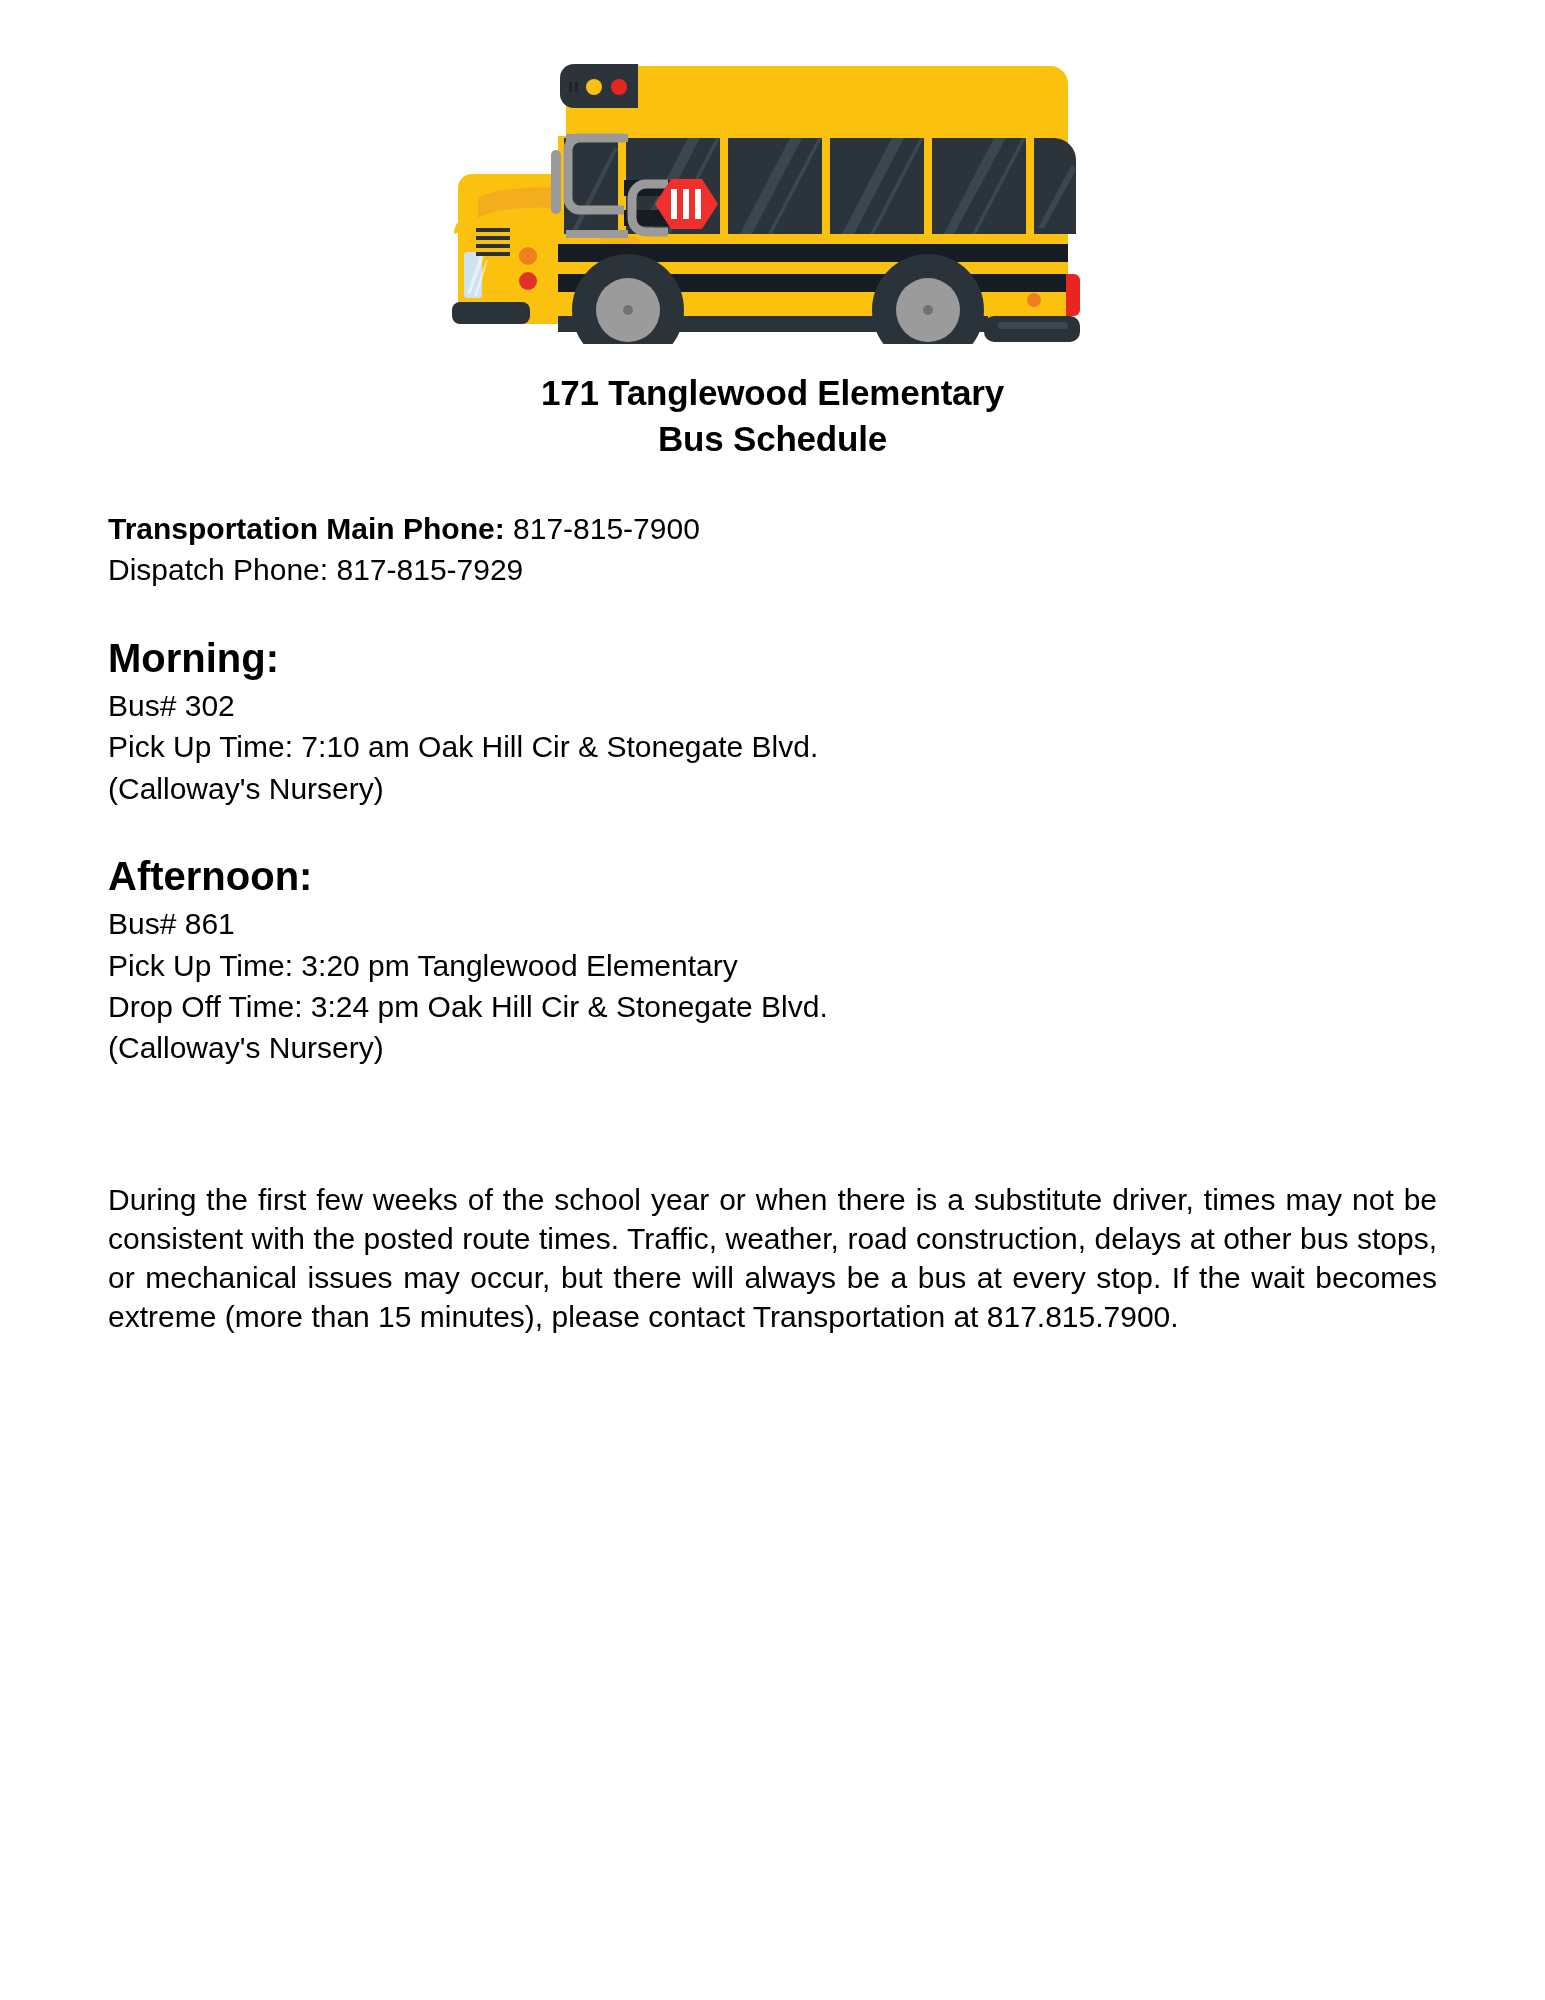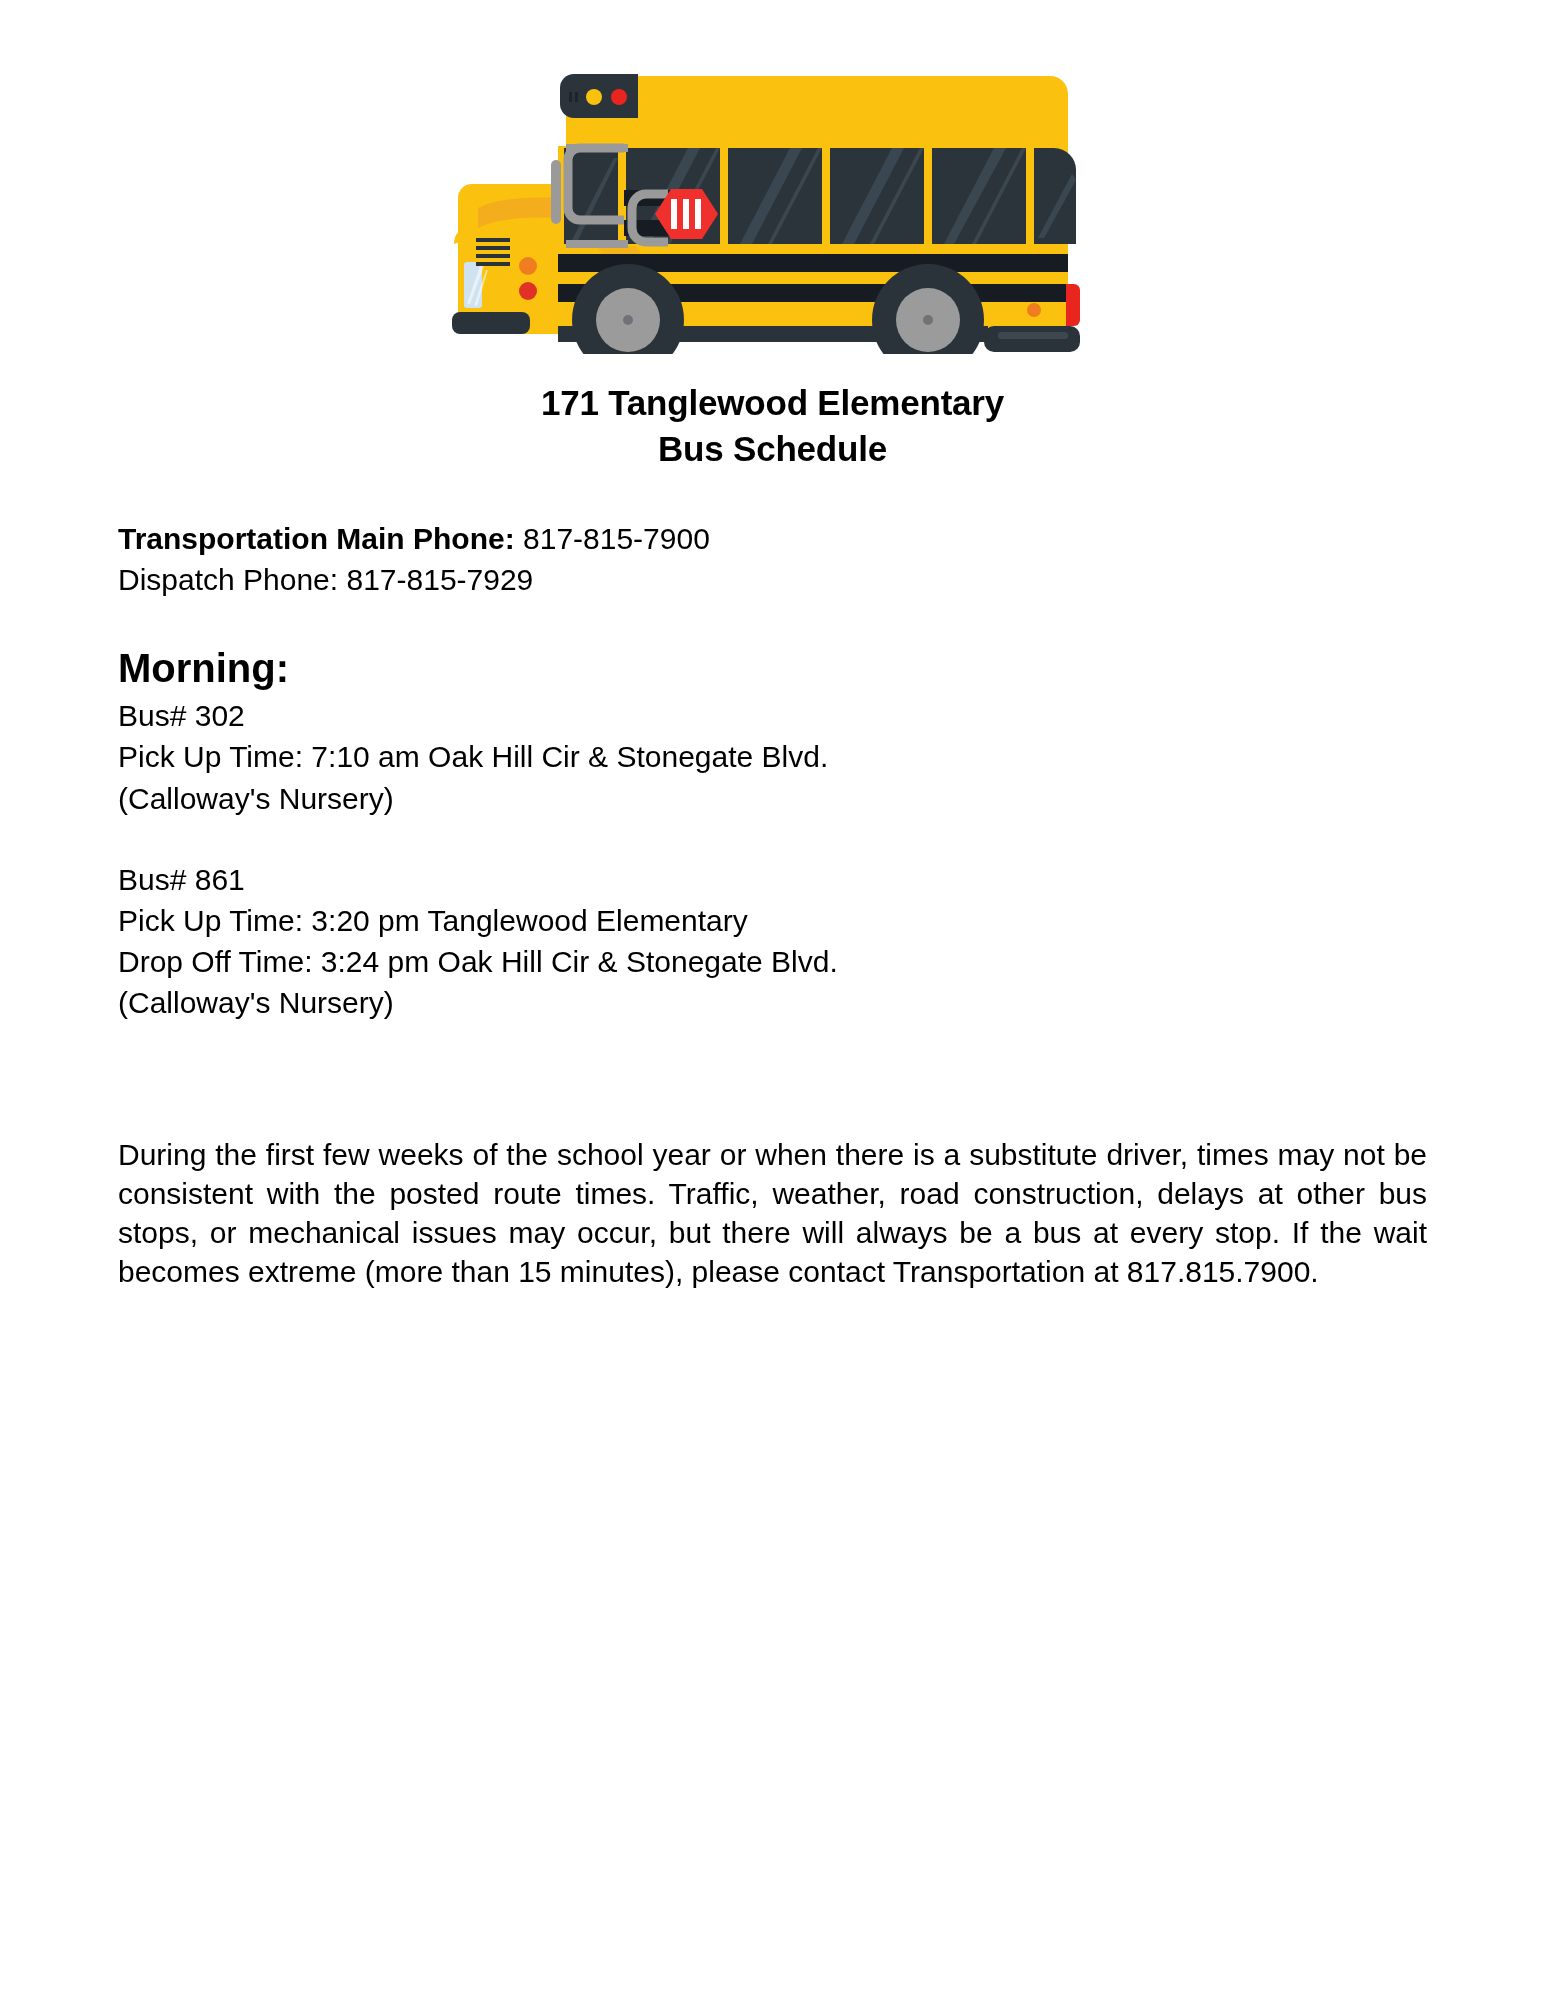--- a/index.html
+++ b/index.html
@@ -15,21 +15,21 @@
     color: #000000;
     position: relative;
     overflow: hidden;
   }
 
   .page {
     width: 1545px;
     height: 1780px;
     background: #ffffff;
     box-sizing: border-box;
-    padding: 10px;
+    padding: 0;
     position: relative;
   }
 
   
   .bus-wrap {
     width: 100%;
     display: flex;
     justify-content: center;
     padding-top: 38px;
     padding-bottom: 0;
@@ -215,20 +215,21 @@
 
     <div class="spacer-md"></div>
 
     <div class="section-head">Morning:</div>
     <div class="line">Bus# 302</div>
     <div class="line">Pick Up Time: 7:10 am Oak Hill Cir &amp; Stonegate Blvd.</div>
     <div class="line">(Calloway's Nursery)</div>
 
     <div class="spacer-md"></div>
 
+    <div class="section-head">Afternoon:</div>
     <div class="line">Bus# 861</div>
     <div class="line">Pick Up Time: 3:20 pm Tanglewood Elementary</div>
     <div class="line">Drop Off Time: 3:24 pm Oak Hill Cir &amp; Stonegate Blvd.</div>
     <div class="line">(Calloway's Nursery)</div>
 
     <div class="spacer-lg"></div>
 
     <p class="para">During the first few weeks of the school year or when there is a substitute driver, times may not be consistent with the posted route times. Traffic, weather, road construction, delays at other bus stops, or mechanical issues may occur, but there will always be a bus at every stop. If the wait becomes extreme (more than 15 minutes), please contact Transportation at 817.815.7900.</p>
 
   </div>

